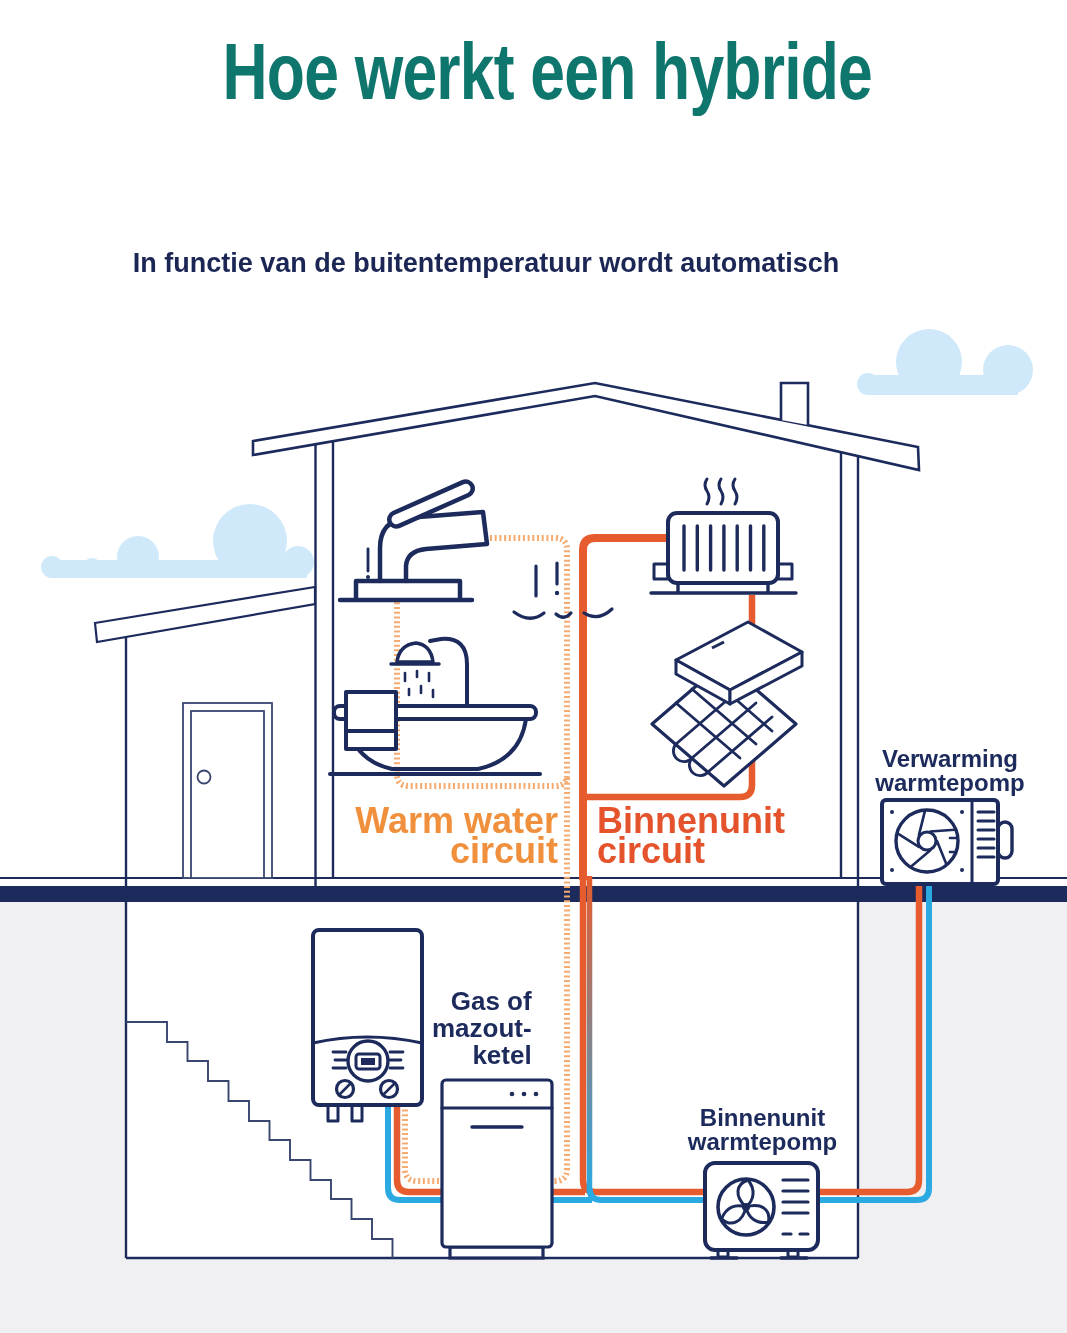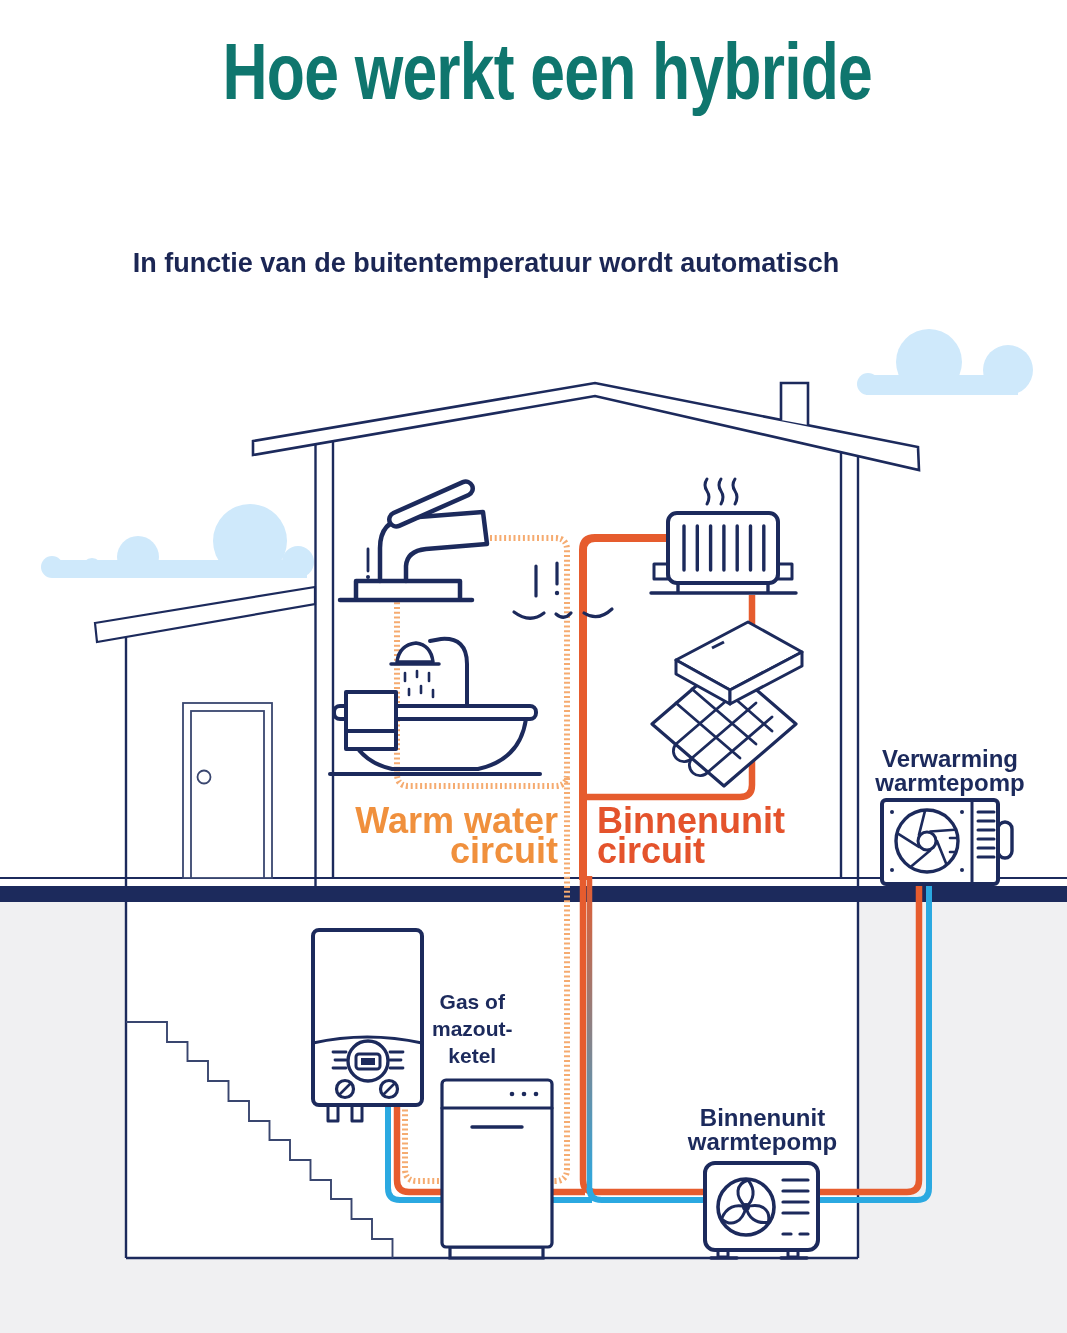--- a/index.html
+++ b/index.html
@@ -11,22 +11,22 @@
   .title-line .sq{display:inline-block;transform:scaleX(.78);transform-origin:center;
                   font-size:80px;letter-spacing:-1px;line-height:1;}
   .subtitle-line{left:0;width:972px;text-align:center;color:#1B2654;
                  font-weight:700;font-size:27px;}
   .circuit{font-weight:700;font-size:36px;line-height:30px;}
   .warm{left:310px;top:806px;width:248px;text-align:right;color:#F0903D;}
   .verw{left:597px;top:806px;text-align:left;color:#E4532C;}
   .unitlabel{color:#1C2A5C;font-weight:700;font-size:24px;line-height:24px;text-align:center;}
   .buiten{left:840px;top:747px;width:220px;}
   .binnen{left:660px;top:1106px;width:205px;}
-  .ketel{left:432px;top:988px;text-align:center;color:#1C2A5C;font-weight:700;
-         font-size:21px;line-height:27px;}
+  .ketel{left:432px;top:988px;text-align:right;color:#1C2A5C;font-weight:700;
+         font-size:26px;line-height:27px;}
 </style>
 </head>
 <body>
 
 <div class="canvas">
 
   <svg class="scene" viewBox="0 0 1067 1333">
     <defs>
       <linearGradient id="ob" x1="0" y1="876" x2="0" y2="1192" gradientUnits="userSpaceOnUse">
         <stop offset="0" stop-color="#E65C2E"></stop>

